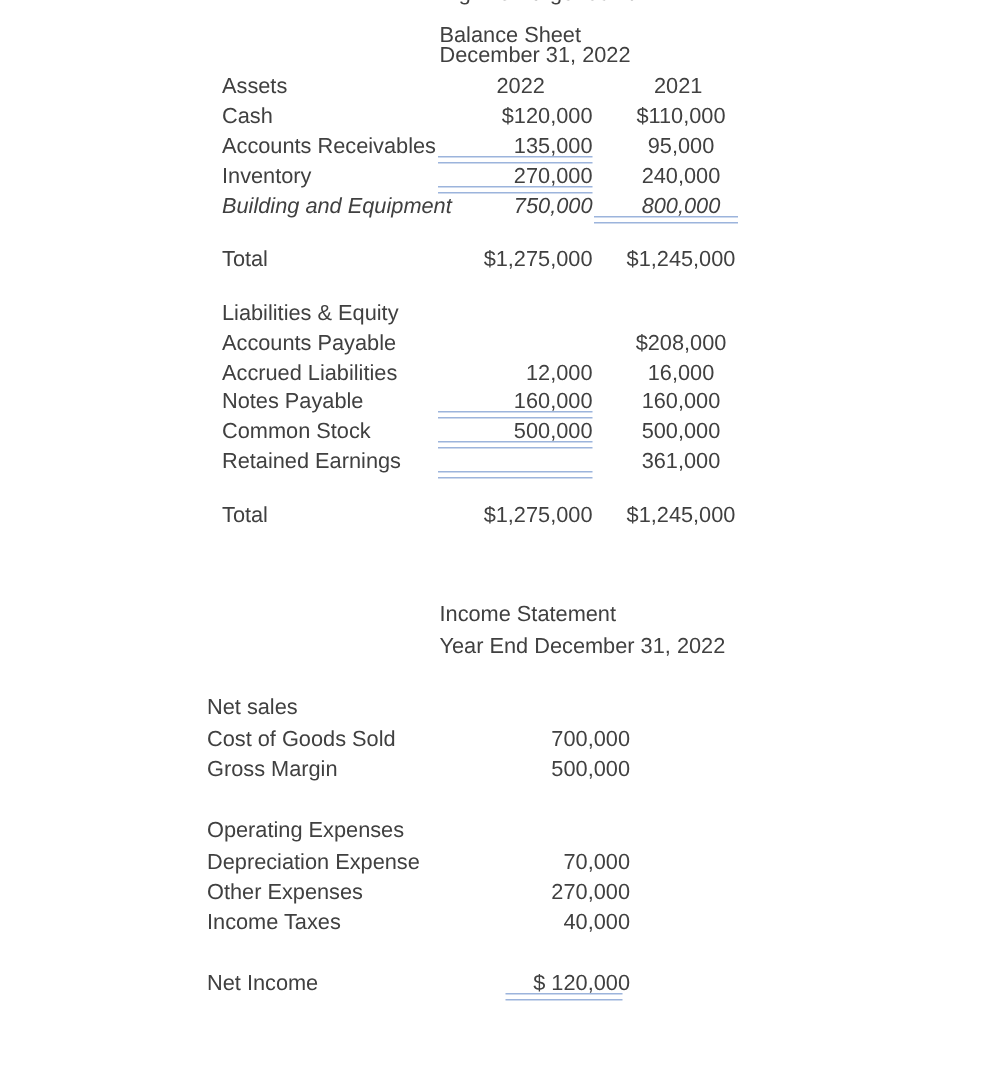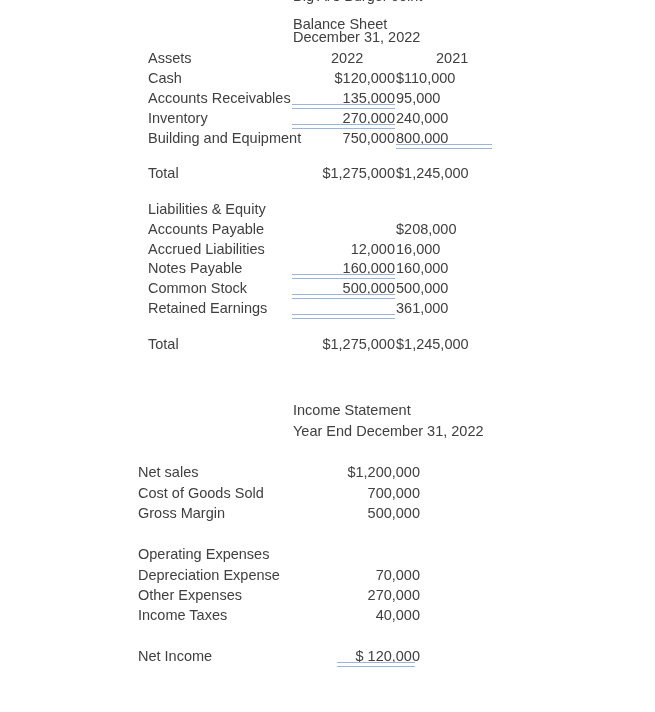--- a/index.html
+++ b/index.html
@@ -43,24 +43,24 @@
   }
   .val-a {
     position: absolute;
     left: 250px;
     width: 145px;
     top: 0;
     text-align: right;
   }
   .val-b {
     position: absolute;
-    left: 396px;
+    left: 408px;
     width: 92px;
     top: 0;
-    text-align: left;
+    text-align: center;
   }
   .val-is {
     position: absolute;
     left: 280px;
     width: 140px;
     top: 0;
     text-align: right;
   }
 
   
@@ -121,21 +121,21 @@
       <span class="ul" style="left:292px;width:103px;top:16px;"></span>
     </div>
 
     <div class="row" style="top:108px;position:absolute;left:0;width:655px;">
       <span class="lbl">Inventory</span>
       <span class="val-a">270,000</span>
       <span class="val-b">240,000</span>
       <span class="ul" style="left:292px;width:103px;top:16px;"></span>
     </div>
 
-    <div class="row" style="top:128px;position:absolute;left:0;width:648px;">
+    <div class="row" style="top:128px;position:absolute;left:0;width:648px;font-style:italic;">
       <span class="lbl">Building and Equipment</span>
       <span class="val-a">750,000</span>
       <span class="val-b">800,000</span>
       <span class="ul" style="left:396px;width:96px;top:16px;"></span>
     </div>
 
     <div class="row" style="top:163px;position:absolute;left:0;width:655px;">
       <span class="lbl">Total</span>
       <span class="val-a">$1,275,000</span>
       <span class="val-b">$1,245,000</span>
@@ -187,21 +187,20 @@
 
     <div class="row" style="top:400px;position:absolute;left:0;width:655px;">
       <span class="hdr">Income Statement</span>
     </div>
     <div class="row" style="top:421px;position:absolute;left:0;width:655px;">
       <span class="hdr">Year End December 31, 2022</span>
     </div>
 
     <div class="row" style="top:462px;position:absolute;left:0;width:533px;">
       <span class="lbl is">Net sales</span>
-      <span class="val-is">$1,200,000</span>
     </div>
     <div class="row" style="top:483px;position:absolute;left:0;width:655px;">
       <span class="lbl is">Cost of Goods Sold</span>
       <span class="val-is">700,000</span>
     </div>
     <div class="row" style="top:503px;position:absolute;left:0;width:655px;">
       <span class="lbl is">Gross Margin</span>
       <span class="val-is">500,000</span>
     </div>
 

